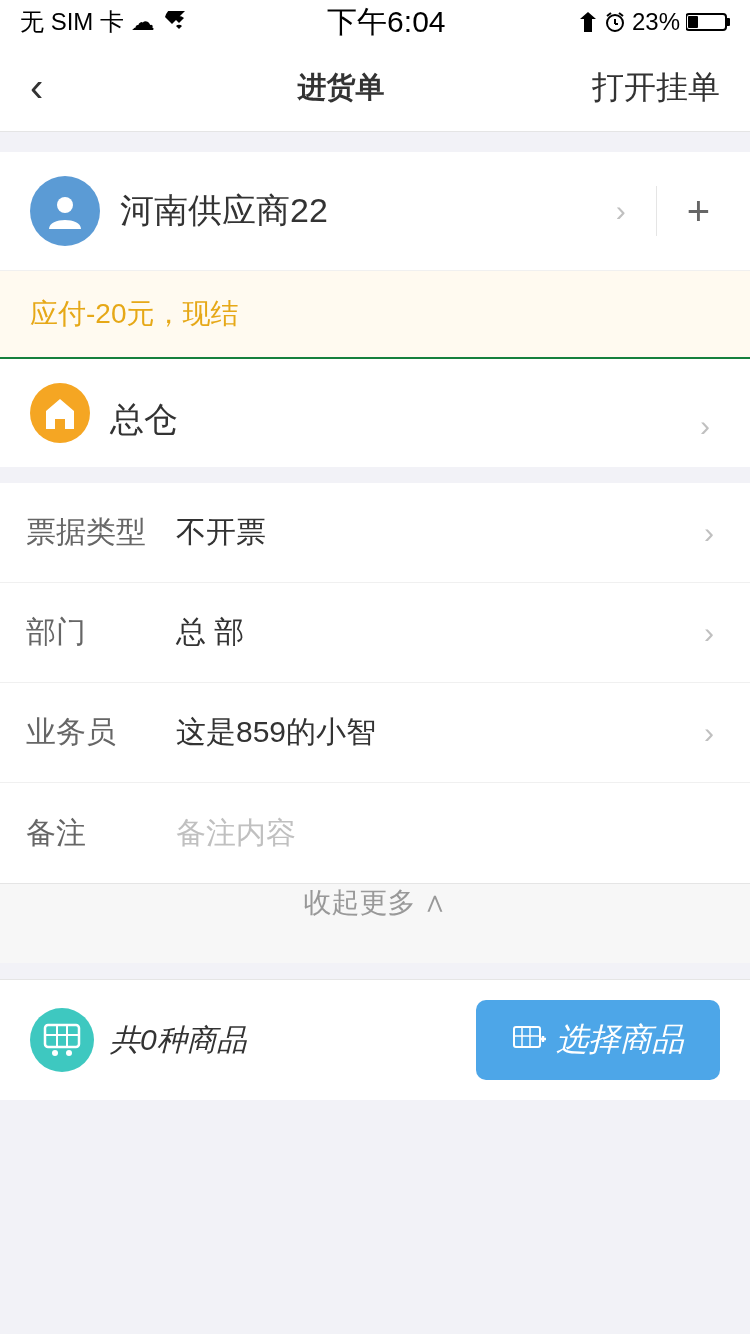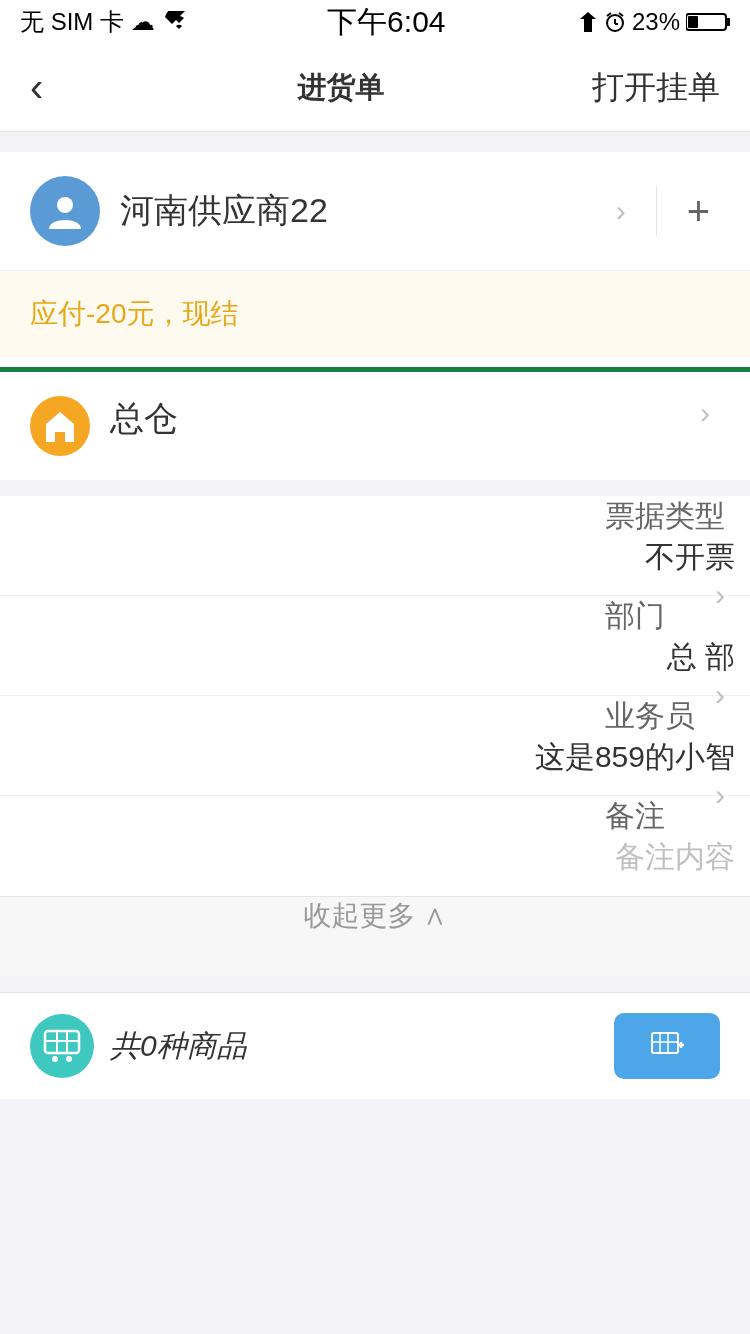--- a/index.html
+++ b/index.html
@@ -115,25 +115,24 @@
     .notice-bar {
       background: #fffaf0;
       padding: 24px 30px;
       font-size: 28px;
       color: #e6a817;
     }
 
     
     .warehouse-row {
       display: flex;
-      align-items: flex-start;
+      align-items: flex-end;
       padding: 24px 30px;
       background: #fff;
-      border-top: 5px solid #15803d;
-      margin-top: 10px;
+      border-top: 2px solid #15803d;
     }
     .warehouse-icon {
       width: 60px;
       height: 60px;
       border-radius: 50%;
       background: #f5a623;
       display: flex;
       align-items: center;
       justify-content: center;
       margin-right: 20px;
@@ -145,26 +144,25 @@
       color: #333;
     }
 
     
     .form-section {
       background: #fff;
       margin-top: 16px;
     }
     .form-row {
       display: flex;
-      align-items: flex-end;
-      padding: 0 15px;
+      align-items: center;
+      padding: 0 26px;
       height: 100px;
       border-bottom: 1px solid #f0f0f0;
       background: #fff;
-      flex-direction: column;
     }
     .form-row:last-child {
       border-bottom: none;
     }
     .form-label {
       font-size: 30px;
       color: #666;
       width: 130px;
       flex-shrink: 0;
     }
@@ -358,16 +356,17 @@
 
   <div class="select-btn">
     <svg width="34" height="30" viewBox="0 0 34 30">
       <rect x="2" y="2" width="26" height="20" rx="2" fill="none" stroke="#fff" stroke-width="2"></rect>
       <line x1="10" y1="2" x2="10" y2="22" stroke="#fff" stroke-width="1.5"></line>
       <line x1="18" y1="2" x2="18" y2="22" stroke="#fff" stroke-width="1.5"></line>
       <line x1="2" y1="11" x2="28" y2="11" stroke="#fff" stroke-width="1.5"></line>
       <line x1="28" y1="14" x2="34" y2="14" stroke="#fff" stroke-width="2.5"></line>
       <line x1="31" y1="11" x2="31" y2="17" stroke="#fff" stroke-width="2.5"></line>
     </svg>
+    <span>选择商品</span>
   </div>
 </div>
 
 <div class="gray-area"></div>
 
 </body></html>

